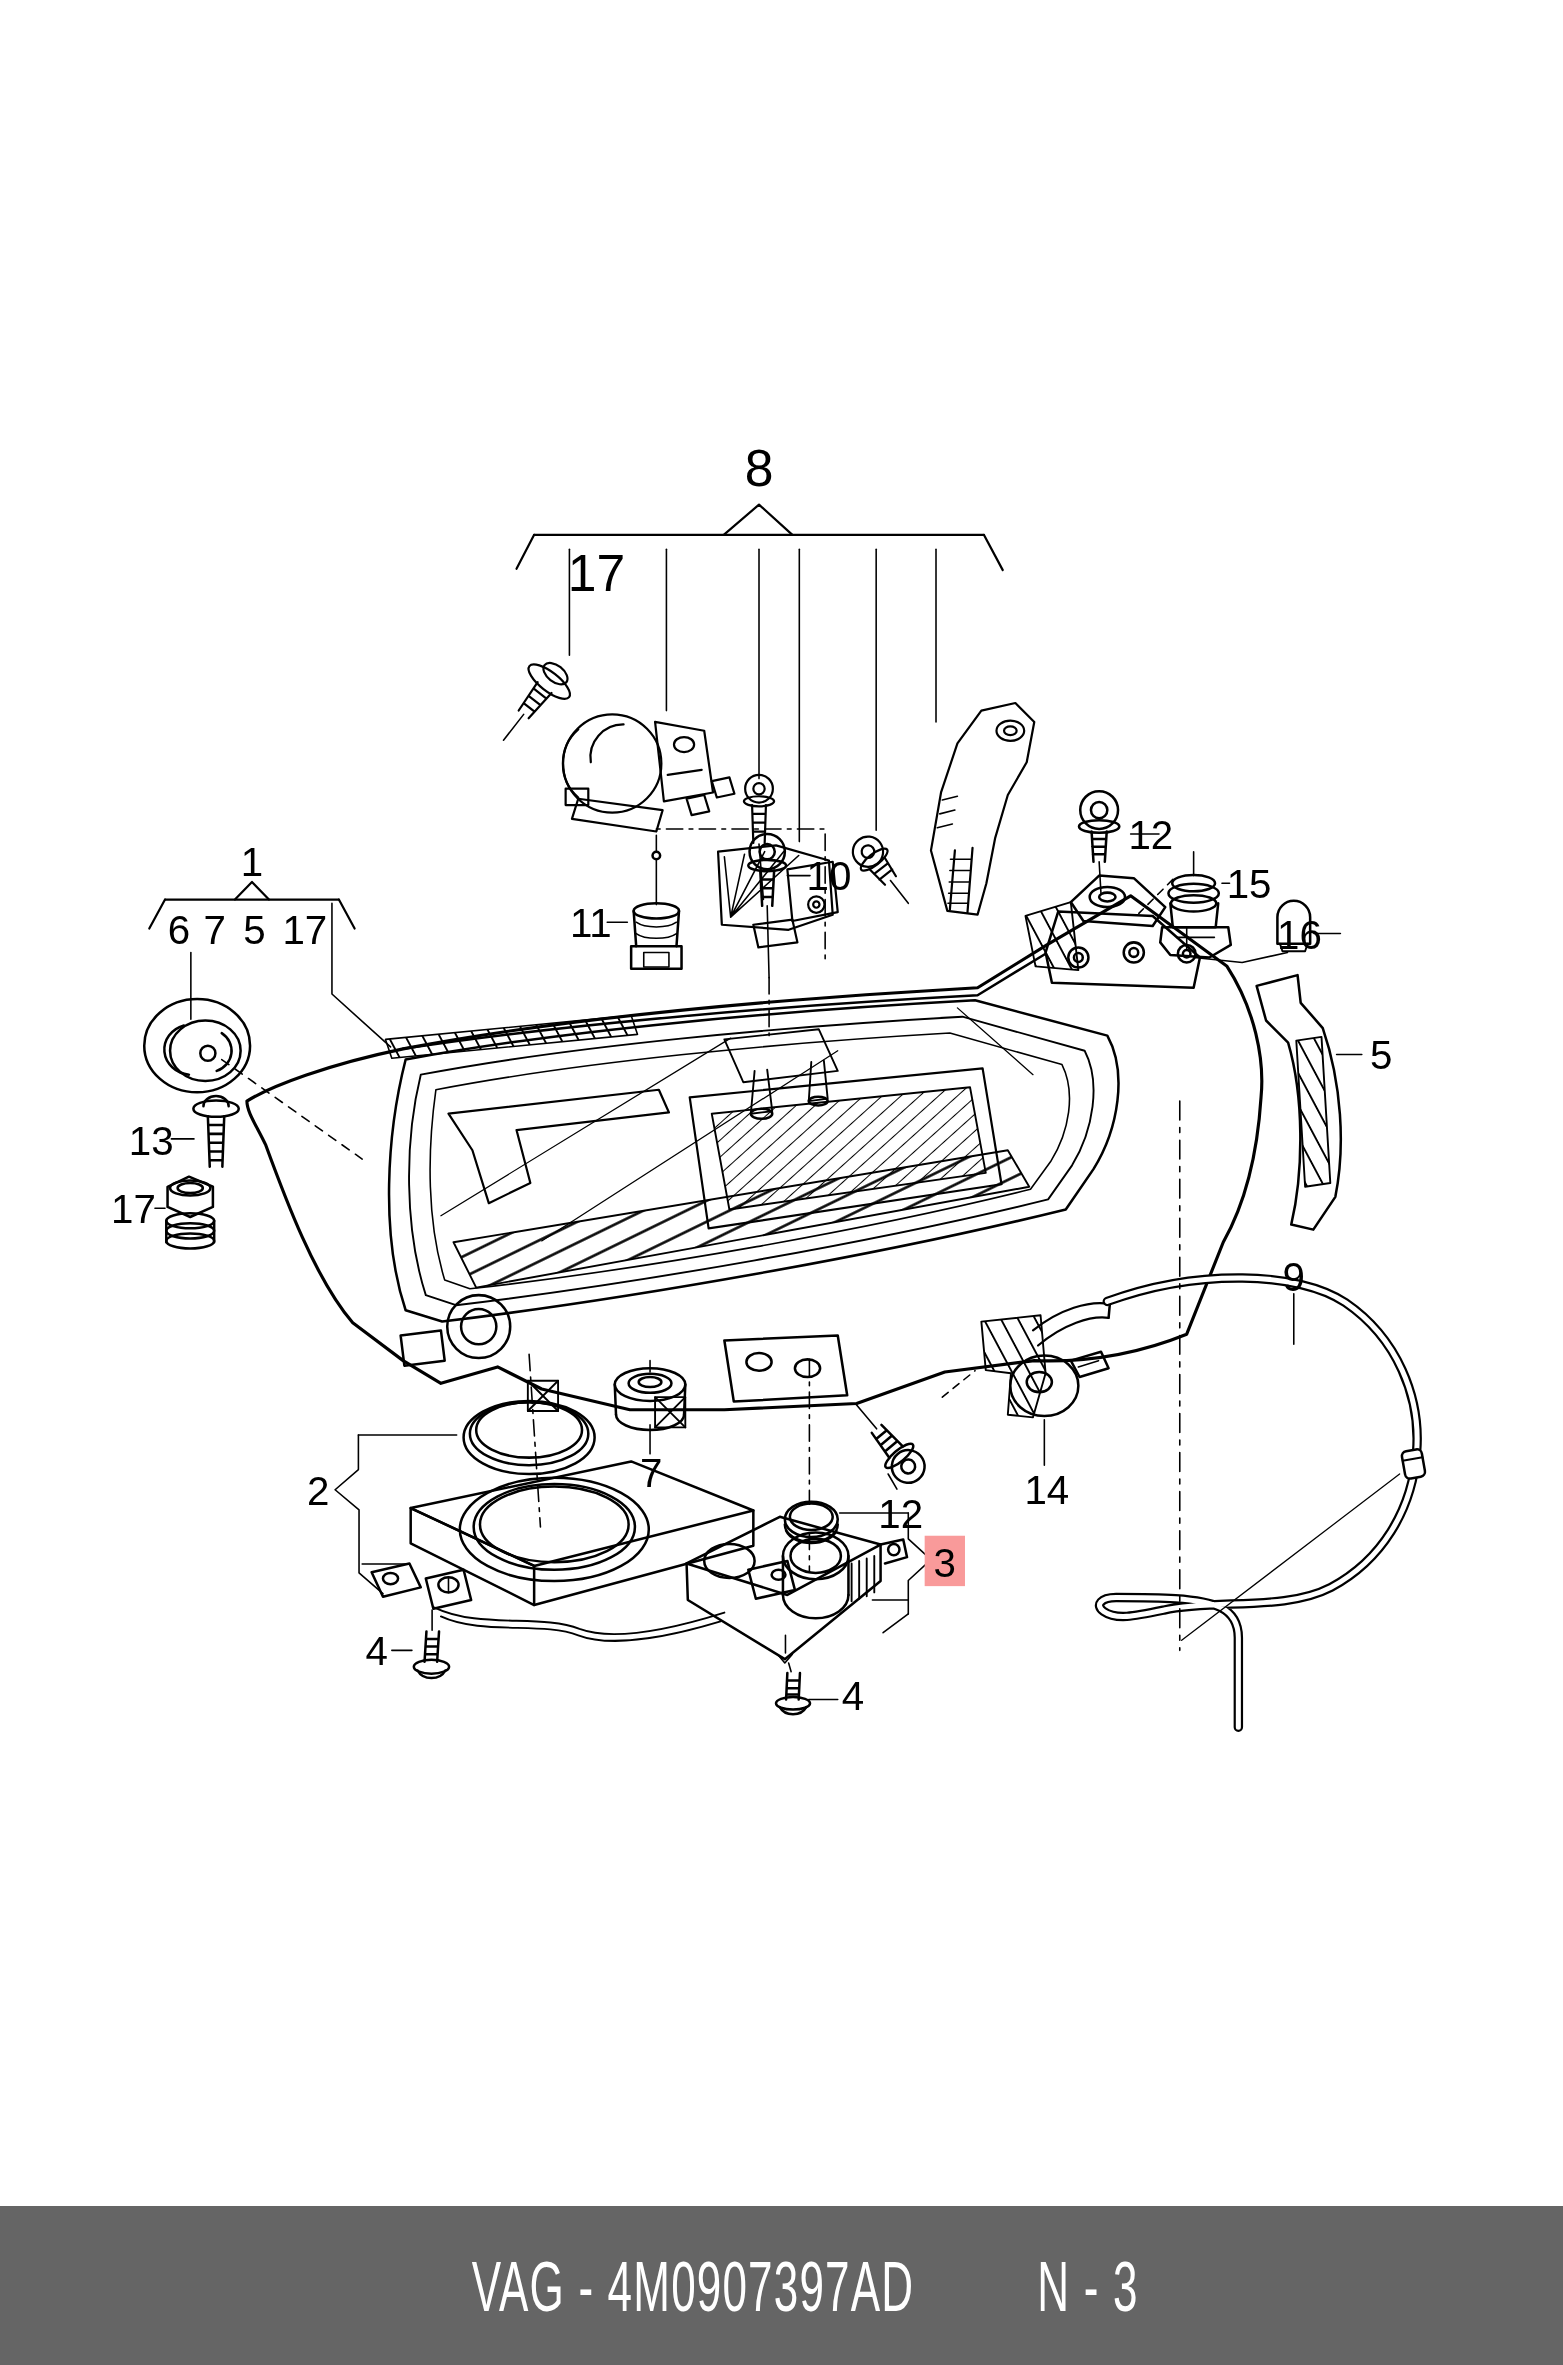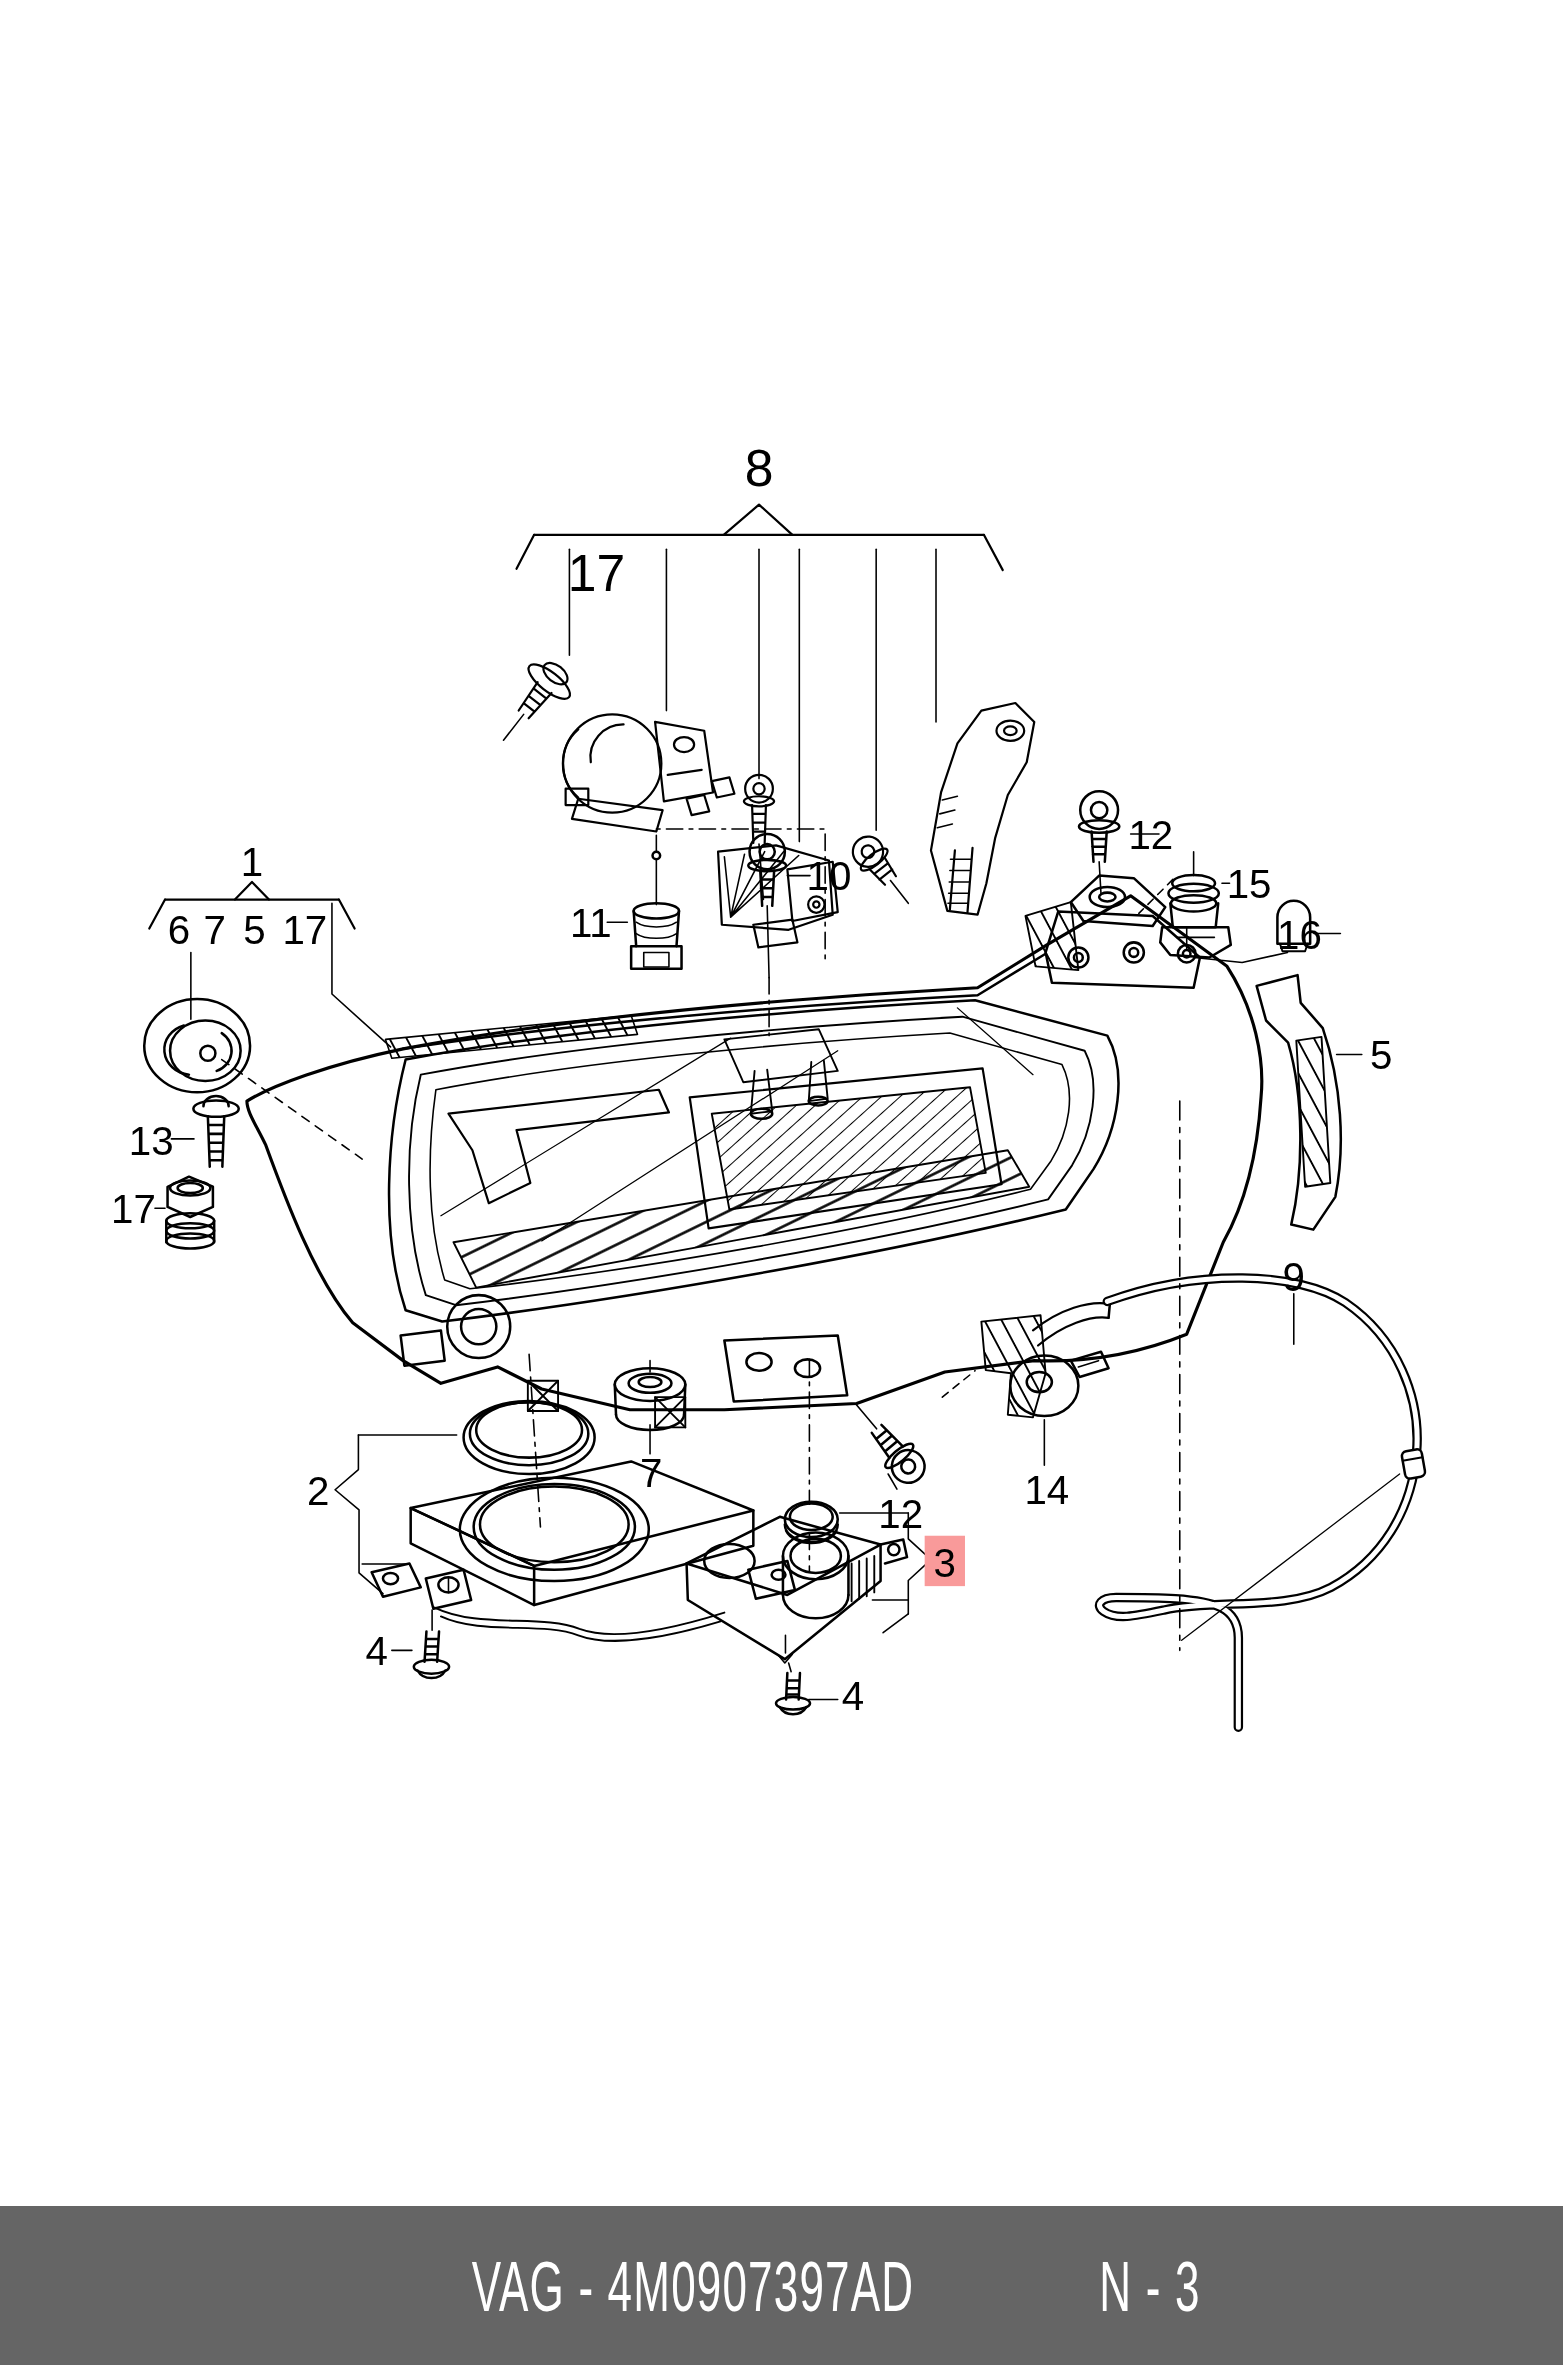--- a/index.html
+++ b/index.html
@@ -431,19 +431,19 @@
       <text x="598" y="2620" dy="0.36em" text-anchor="middle" font-size="64">4</text>
       <text x="1354" y="2692" dy="0.36em" text-anchor="middle" font-size="64">4</text>
       <rect x="1468" y="2438" width="64" height="80" fill="#f99a9a"></rect>
       <text x="1500" y="2480" dy="0.36em" text-anchor="middle" font-size="64" fill="#8e1f1f">3</text>
     </svg>
 
 <div class="footer" style="top: 2206px; height: 159px; background: rgb(101, 101, 101); color: rgb(255, 255, 255);">
   <span class="f-item" style="left:693px;">
     <span class="f-inner">VAG - 4M0907397AD</span>
   </span>
-  <span class="f-item" style="left:1150px;">
+  <span class="f-item" style="left:1088px;">
     <span class="f-inner">N - 3</span>
   </span>
 </div>
 
 </div>
 
 
 </body></html>

